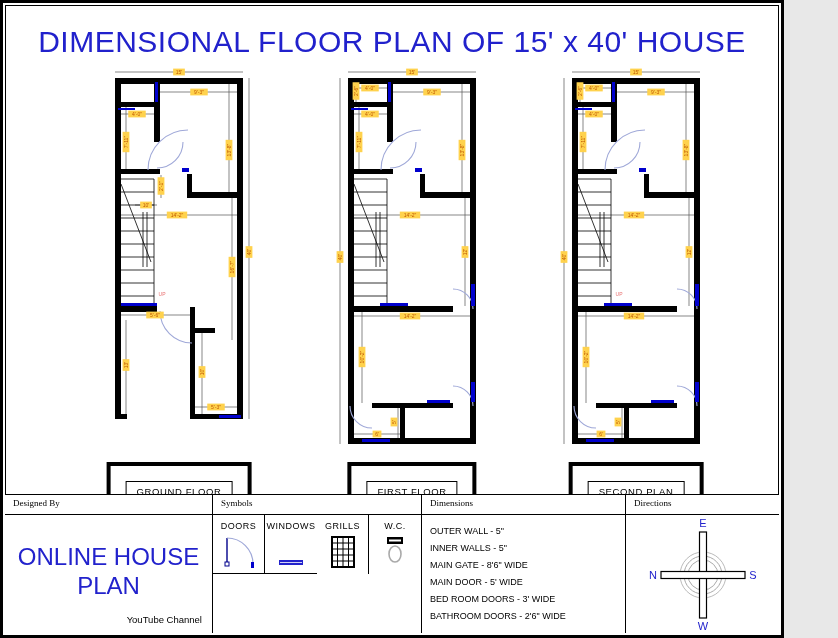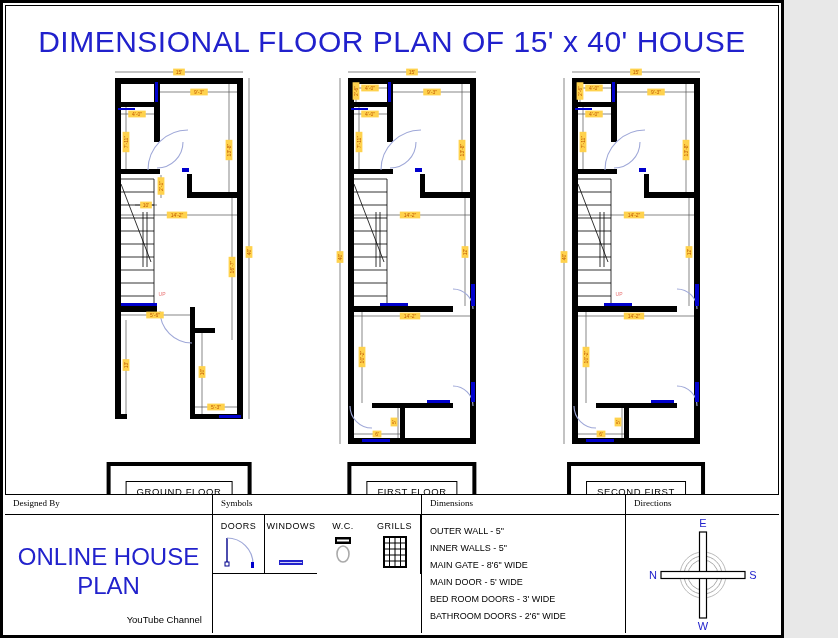--- a/index.html
+++ b/index.html
@@ -440,21 +440,21 @@
       </g>
     </svg>
 
   <div class="floor-box fb-ground">
     <div class="floor-box-inner">GROUND FLOOR</div>
   </div>
   <div class="floor-box fb-first">
     <div class="floor-box-inner">FIRST FLOOR</div>
   </div>
   <div class="floor-box fb-second">
-    <div class="floor-box-inner">SECOND FIRST</div>
+    <div class="floor-box-inner">SECOND PLAN</div>
   </div>
 
   <div class="footer">
 
     <div class="fcol">
       <div class="fcol-header">Designed By</div>
       <div class="fcol-body">
         <div class="brand">
           <div>ONLINE HOUSE</div>
           <div>PLAN</div>
@@ -480,42 +480,42 @@
           </div>
           <div class="sym-cell bline">
             <div class="sym-label">WINDOWS</div>
             <div class="sym-icon" style="margin-top:22px">
               <svg width="28" height="8" viewBox="0 0 28 8">
                 <rect x="2" y="1" width="24" height="5" fill="#2222cc"></rect>
                 <line x1="3" y1="3.5" x2="25" y2="3.5" stroke="#ffffff" stroke-width="0.8"></line>
               </svg>
             </div>
           </div>
-          <div class="sym-cell">
-            <div class="sym-label">W.C.</div>
-            <div class="sym-icon">
-              <svg width="24" height="30" viewBox="0 0 24 30">
-                <rect x="4" y="2" width="16" height="7" fill="#000"></rect>
-                <rect x="6" y="4.5" width="12" height="2" fill="#fff"></rect>
-                <ellipse cx="12" cy="19" rx="6" ry="8" fill="none" stroke="#aaa" stroke-width="1.6"></ellipse>
-              </svg>
-            </div>
-          </div>
           <div class="sym-cell rline">
             <div class="sym-label">GRILLS</div>
             <div class="sym-icon">
               <svg width="26" height="34" viewBox="0 0 26 34">
                 <rect x="2" y="2" width="22" height="30" fill="none" stroke="#000" stroke-width="2"></rect>
                 <line x1="7.5" y1="2" x2="7.5" y2="32" stroke="#000" stroke-width="1"></line>
                 <line x1="13" y1="2" x2="13" y2="32" stroke="#000" stroke-width="1"></line>
                 <line x1="18.5" y1="2" x2="18.5" y2="32" stroke="#000" stroke-width="1"></line>
                 <line x1="2" y1="8" x2="24" y2="8" stroke="#000" stroke-width="1"></line>
                 <line x1="2" y1="14" x2="24" y2="14" stroke="#000" stroke-width="1"></line>
                 <line x1="2" y1="20" x2="24" y2="20" stroke="#000" stroke-width="1"></line>
                 <line x1="2" y1="26" x2="24" y2="26" stroke="#000" stroke-width="1"></line>
+              </svg>
+            </div>
+          </div>
+          <div class="sym-cell">
+            <div class="sym-label">W.C.</div>
+            <div class="sym-icon">
+              <svg width="24" height="30" viewBox="0 0 24 30">
+                <rect x="4" y="2" width="16" height="7" fill="#000"></rect>
+                <rect x="6" y="4.5" width="12" height="2" fill="#fff"></rect>
+                <ellipse cx="12" cy="19" rx="6" ry="8" fill="none" stroke="#aaa" stroke-width="1.6"></ellipse>
               </svg>
             </div>
           </div>
         </div>
       </div>
     </div>
 
     <div class="fcol">
       <div class="fcol-header">Dimensions</div>
       <div class="fcol-body">

